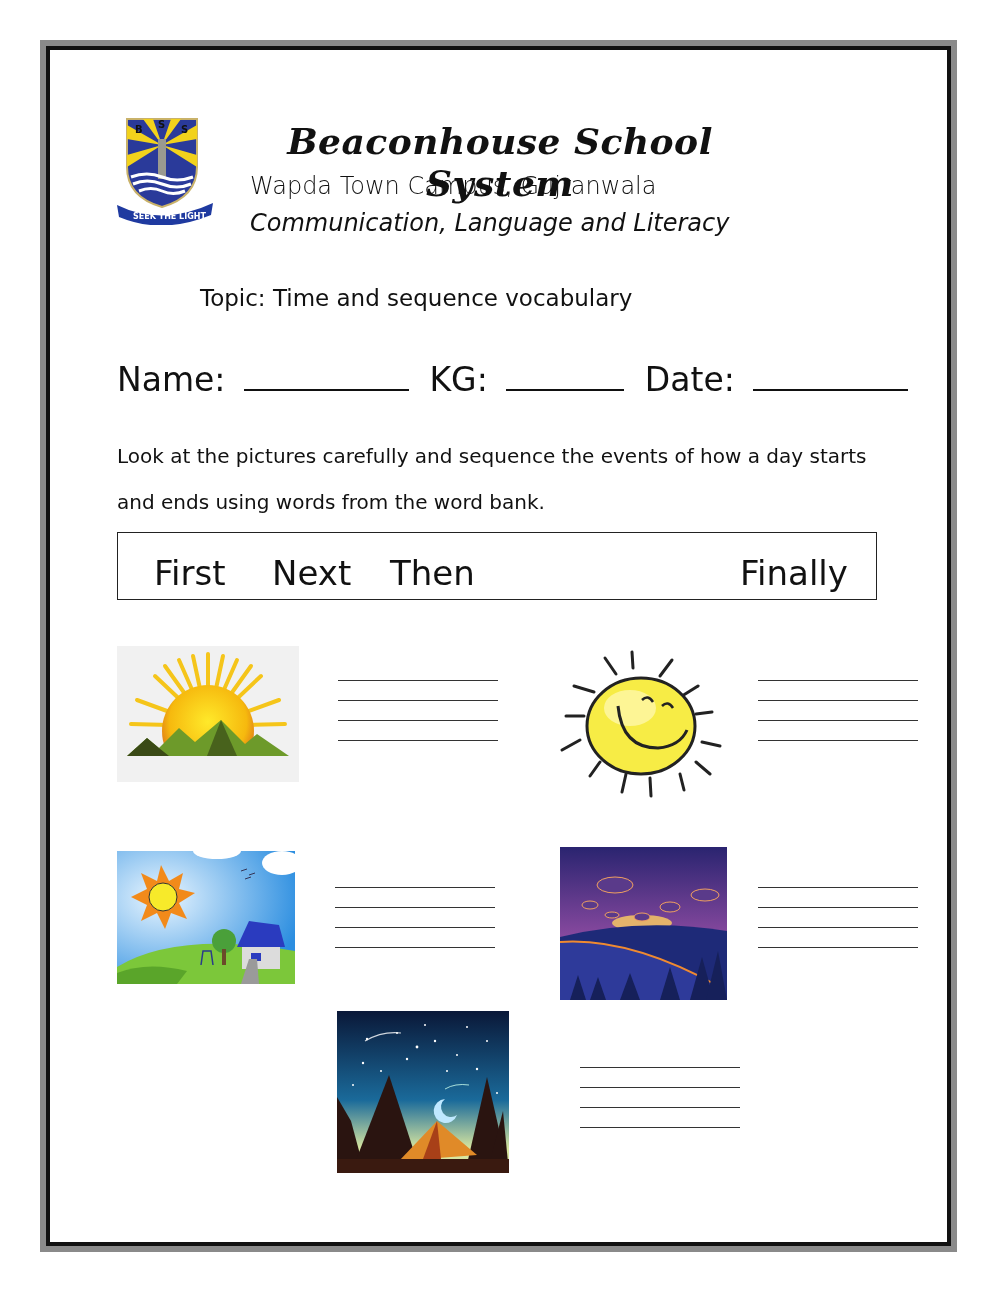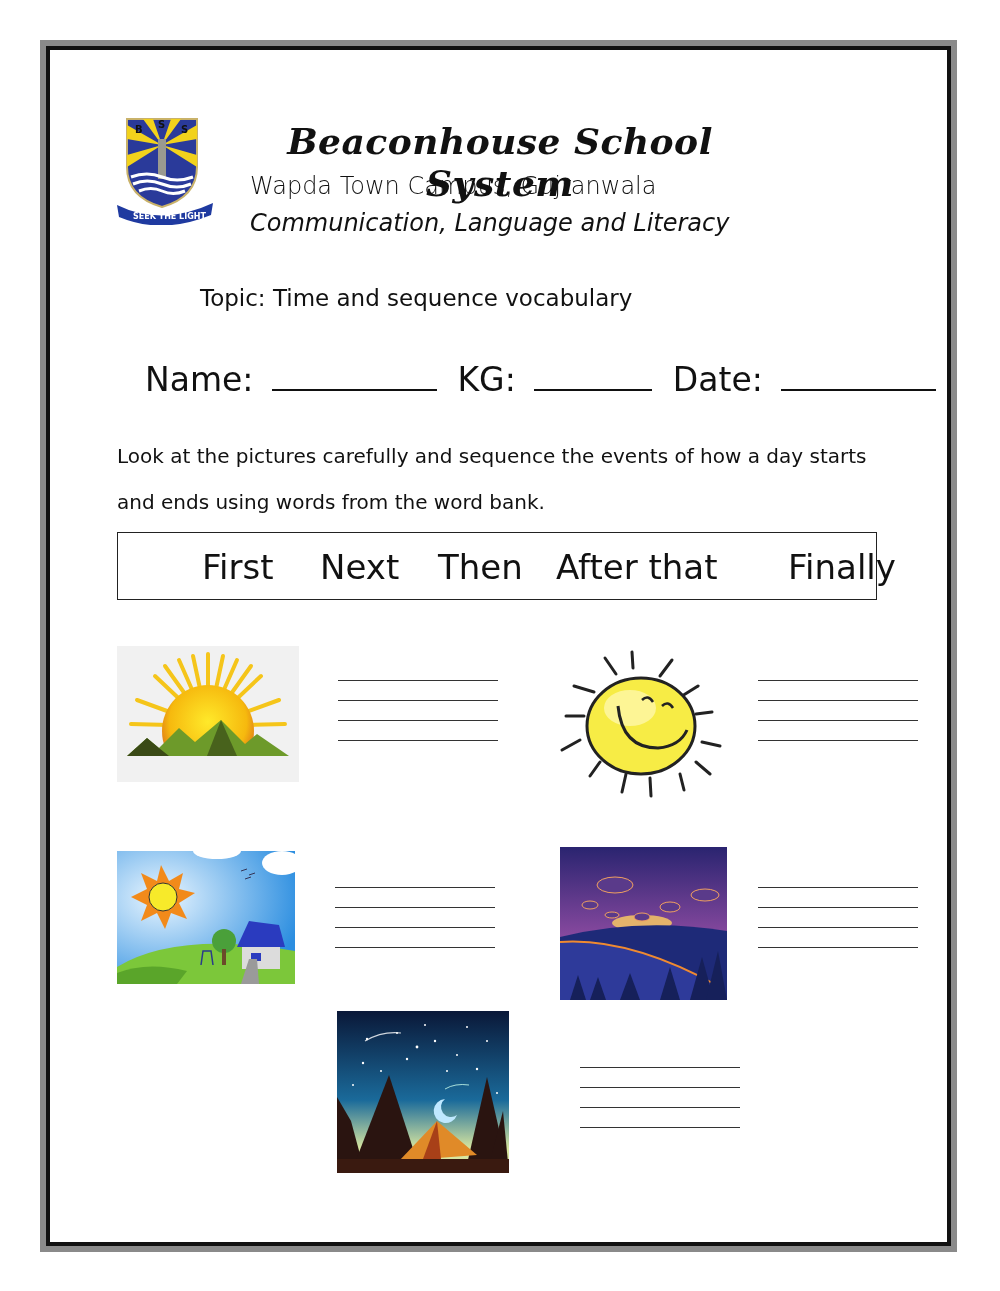--- a/index.html
+++ b/index.html
@@ -18,27 +18,27 @@
     .logo { left: 113px; top: 115px; width: 104px; height: 110px; }
     .title { left: 250px; top: 120px; width: 500px; text-align: center;
              font-family: "DejaVu Serif", serif; font-weight: bold; font-size: 36px;
              letter-spacing: 0.5px; font-style: italic; }
     .subtitle { left: 250px; width: 500px; text-align: left; font-family: "DejaVu Sans", sans-serif;
                 font-size: 24px; font-weight: 300; }
     .campus { top: 172px; }
     .subject { top: 209px; font-style: italic; }
     .topic { left: 200px; top: 285px; width: 600px; text-align: left; font-size: 23px; }
 
-    .fields { left: 117px; top: 360px; font-size: 33px; white-space: nowrap; margin-left: 28px; }
+    .fields { left: 117px; top: 360px; font-size: 33px; white-space: nowrap; }
     .fields .blank { display: inline-block; border-bottom: 2px solid #111; height: 28px; vertical-align: baseline; margin: 0 10px 0 8px; }
 
     .instructions { left: 117px; top: 433px; width: 770px; font-size: 20px; line-height: 46px; }
 
     .wordbank { left: 117px; top: 532px; width: 760px; height: 68px; border: 1.5px solid #222; box-sizing: border-box; }
-    .word { position: absolute; top: 14px; font-size: 34px; margin-left: 48px; }
+    .word { position: absolute; top: 20px; font-size: 34px; }
 
     .pic { position: absolute; overflow: hidden; }
     .lines { position: absolute; }
     .lines div { height: 0; border-top: 1.5px solid #333; margin-bottom: 19px; }
   </style>
 </head>
 <body>
 
 <div class="frame-outer"></div>
 <div class="frame-inner"></div>
@@ -73,21 +73,20 @@
   <span>Date:</span>
   <span class="blank" style="width:155px"></span>
 </div>
 
 <div class="abs instructions">Look at the pictures carefully and sequence the events of how a day starts and ends using words from the word bank.</div>
 
 <div class="abs wordbank">
   <span class="word" style="left:36px">First</span>
   <span class="word" style="left:154px">Next</span>
   <span class="word" style="left:272px">Then</span>
-  <span class="word" style="left:390px">After that</span>
   <span class="word" style="left:622px">Finally</span>
 </div>
 
 <div class="pic" style="left:117px;top:646px;width:182px;height:136px;background:#f1f1f1">
   <svg width="182" height="136" viewBox="0 0 182 136">
     <defs>
       <radialGradient id="sg1" cx="50%" cy="40%" r="60%">
           <stop offset="0" stop-color="#ffe92a"></stop>
           <stop offset="0.7" stop-color="#f6b90e"></stop>
           <stop offset="1" stop-color="#d6641a"></stop>

